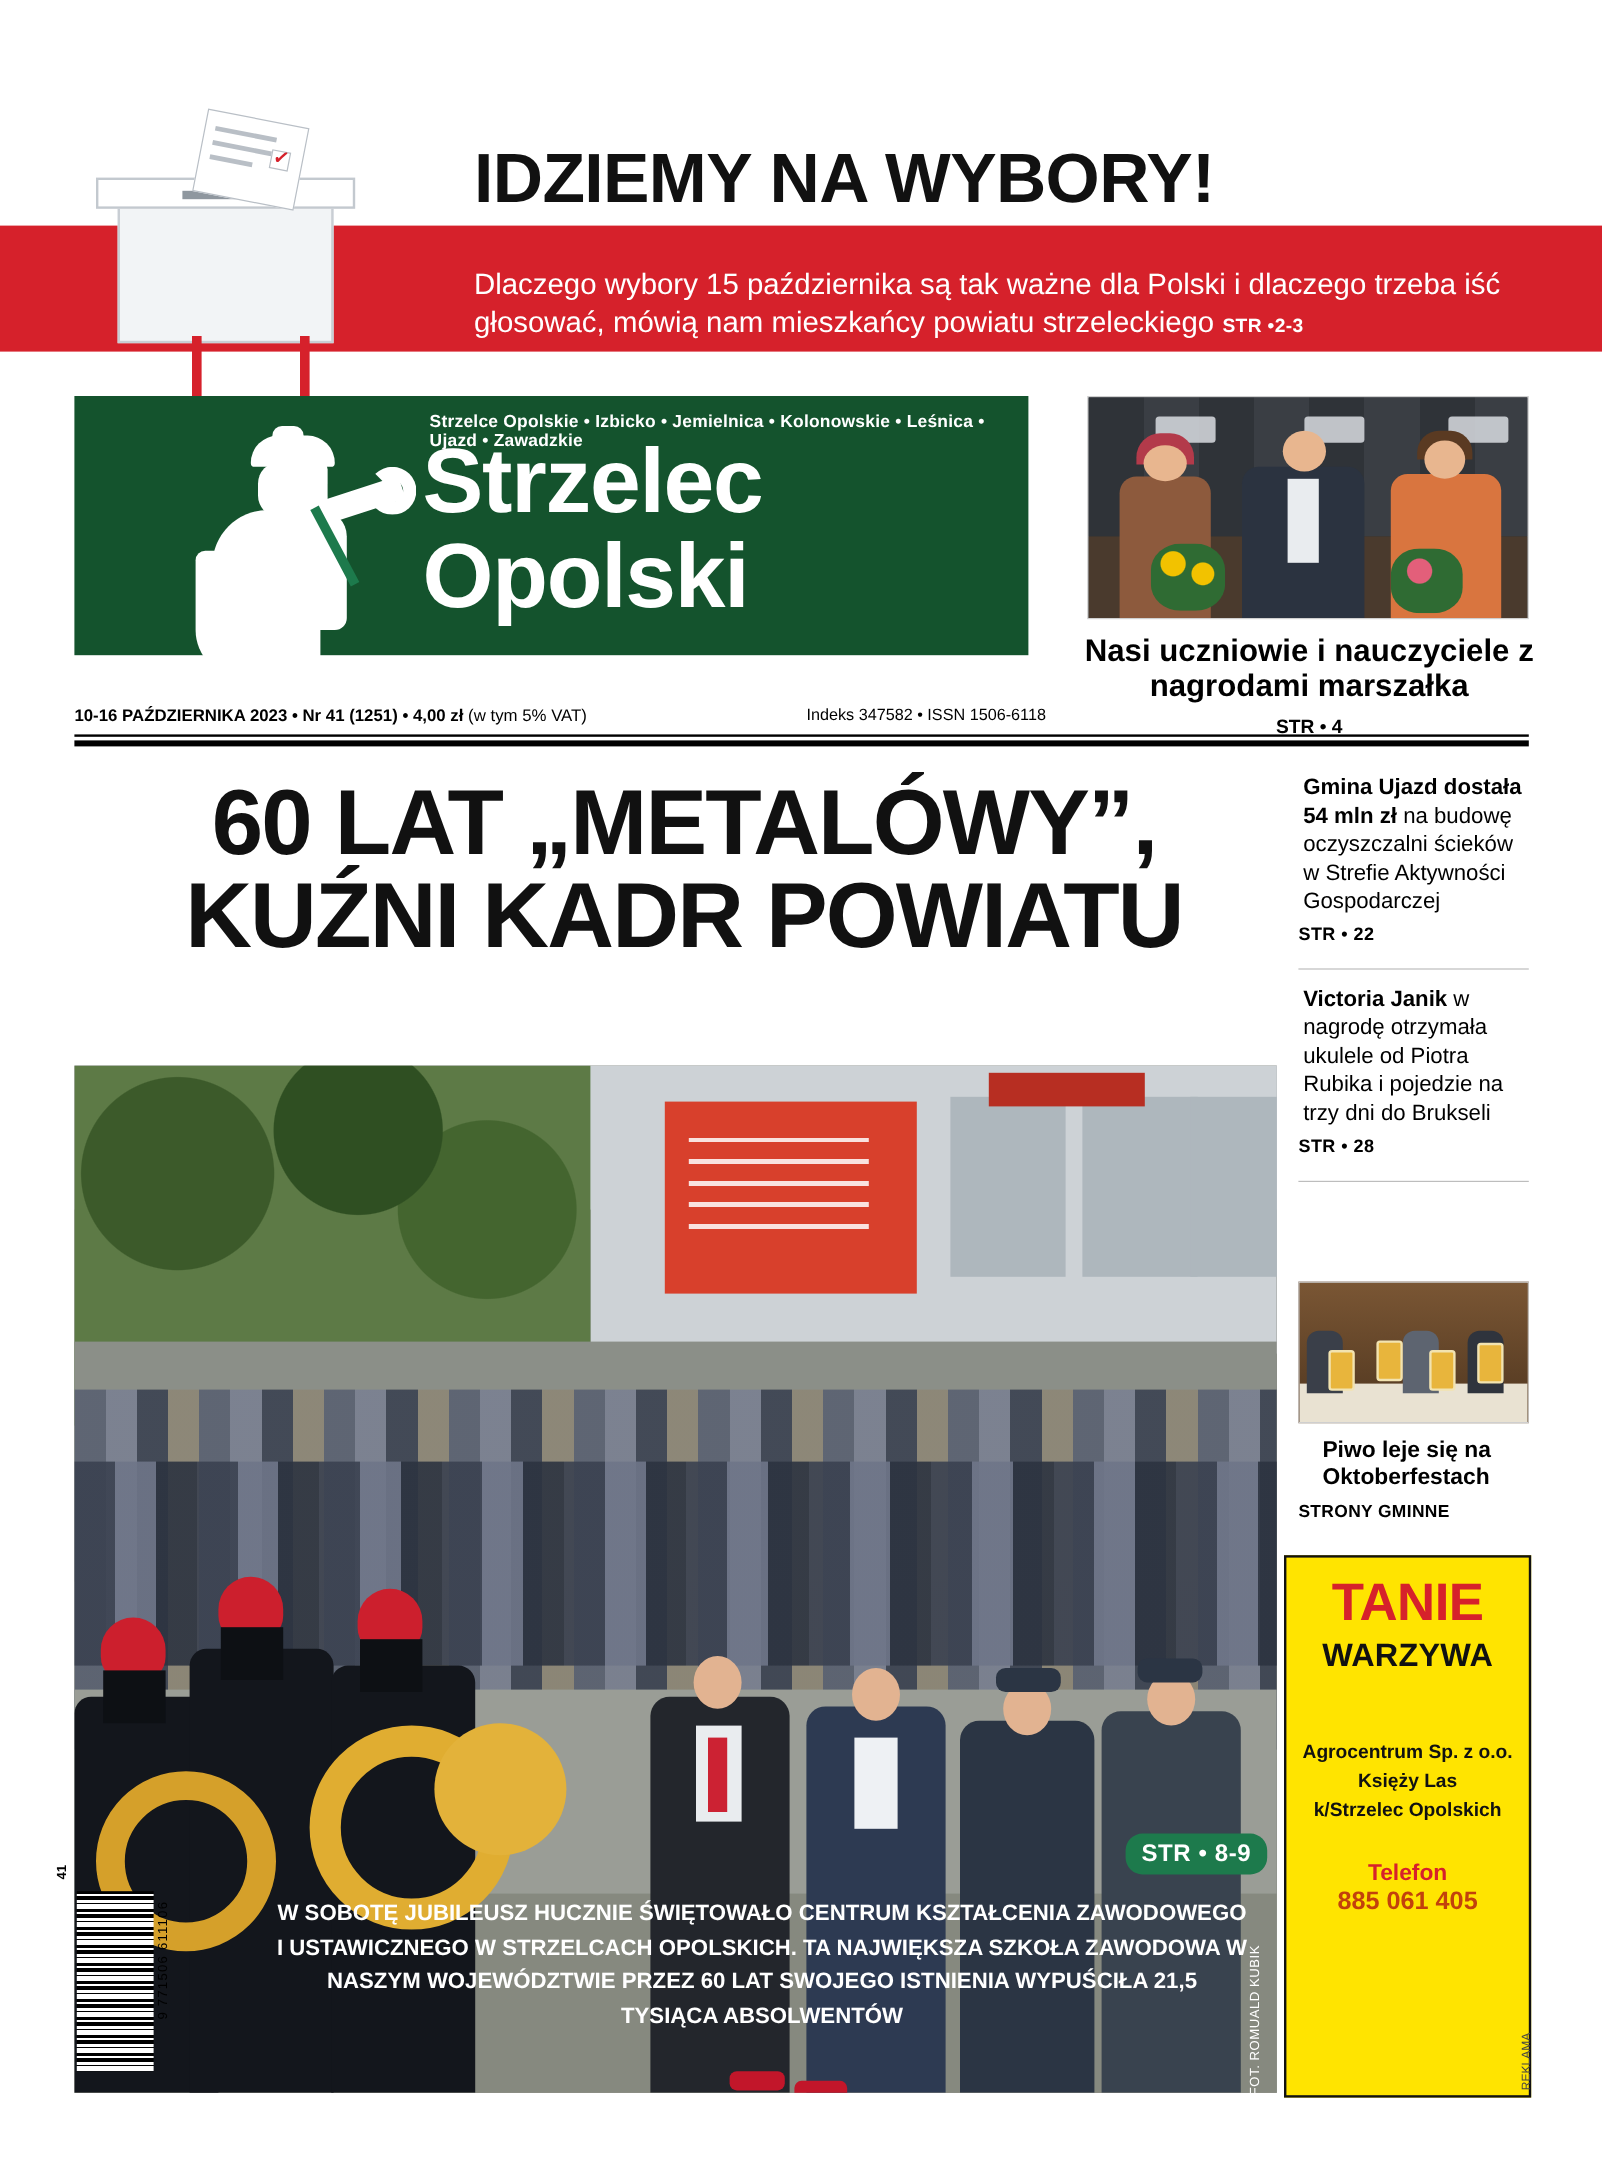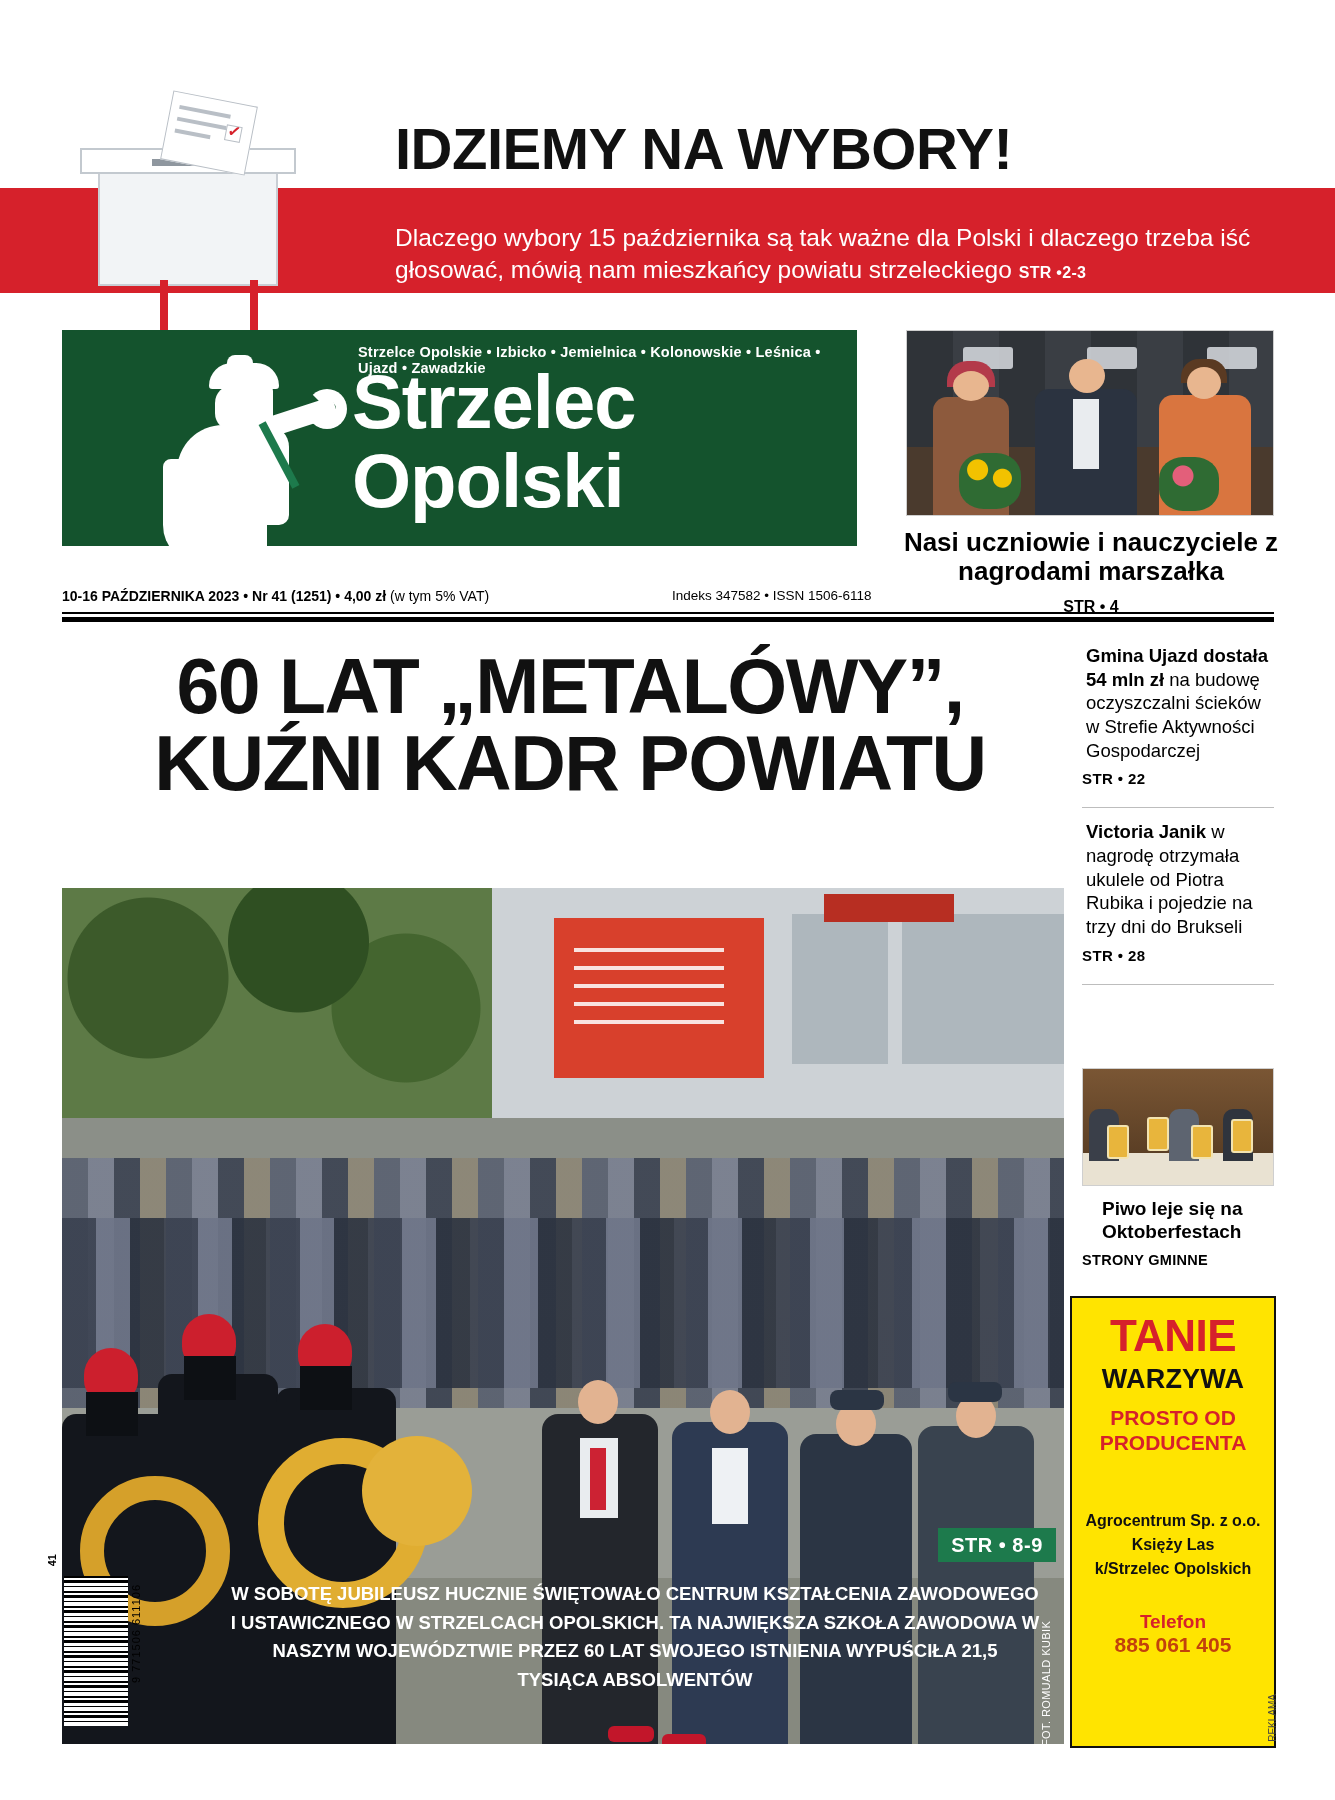--- a/index.html
+++ b/index.html
@@ -186,21 +186,21 @@
   .mp-officials .o2 .head{left:38px;top:-32px;}
   .mp-officials .o3 .head{left:36px;top:-32px;}
   .mp-officials .o4 .head{left:38px;top:-32px;}
   .mp-officials .cap{position:absolute;left:30px;top:-44px;width:54px;height:20px;background:#2b3544;border-radius:8px;}
   .mp-redshoe{position:absolute;left:546px;top:838px;width:46px;height:16px;background:#c2162a;border-radius:6px;}
   .mp-redshoe2{position:absolute;left:600px;top:846px;width:44px;height:16px;background:#c2162a;border-radius:6px;}
 
   .str-badge {
     position:absolute; left:938px; top:1528px; width:118px; height:34px;
     background:#1d7a4c; color:#fff; font-size:20px; font-weight:bold;
-    display:flex; align-items:center; justify-content:center; letter-spacing:0.5px;
+    display:flex; align-items:center; justify-content:center; letter-spacing:0.5px;border-radius:14px;
   }
   .caption-box {
     position:absolute; left:230px; top:1580px; width:810px; height:160px;
     color:#fff; font-size:18.5px; font-weight:bold; line-height:1.55; text-align:center;
   }
   .photo-credit {
     position:absolute; left:1040px; top:1596px; width:18px; height:150px;
     color:#fff; font-size:11px; letter-spacing:0.4px;
     writing-mode:vertical-rl; transform:rotate(180deg);
   }
@@ -429,21 +429,20 @@
     <span class="mug m2"></span>
     <span class="mug m3"></span>
     <span class="mug m4"></span>
   </div>
   <div class="beer-title">Piwo leje się na Oktoberfestach</div>
   <div class="beer-sub">STRONY GMINNE</div>
 
   <div class="ad-box">
     <div class="ad-l1">TANIE</div>
     <div class="ad-l2">WARZYWA</div>
-    <div class="ad-l3">PROSTO OD PRODUCENTA</div>
     <div class="ad-l4" style="white-space:pre-line">Agrocentrum Sp. z o.o.
 Księży Las
 k/Strzelec Opolskich</div>
     <div class="ad-tel-label">Telefon</div>
     <div class="ad-tel">885 061 405</div>
     <div class="ad-rek">REKLAMA</div>
   </div>
 
 </div>
 

